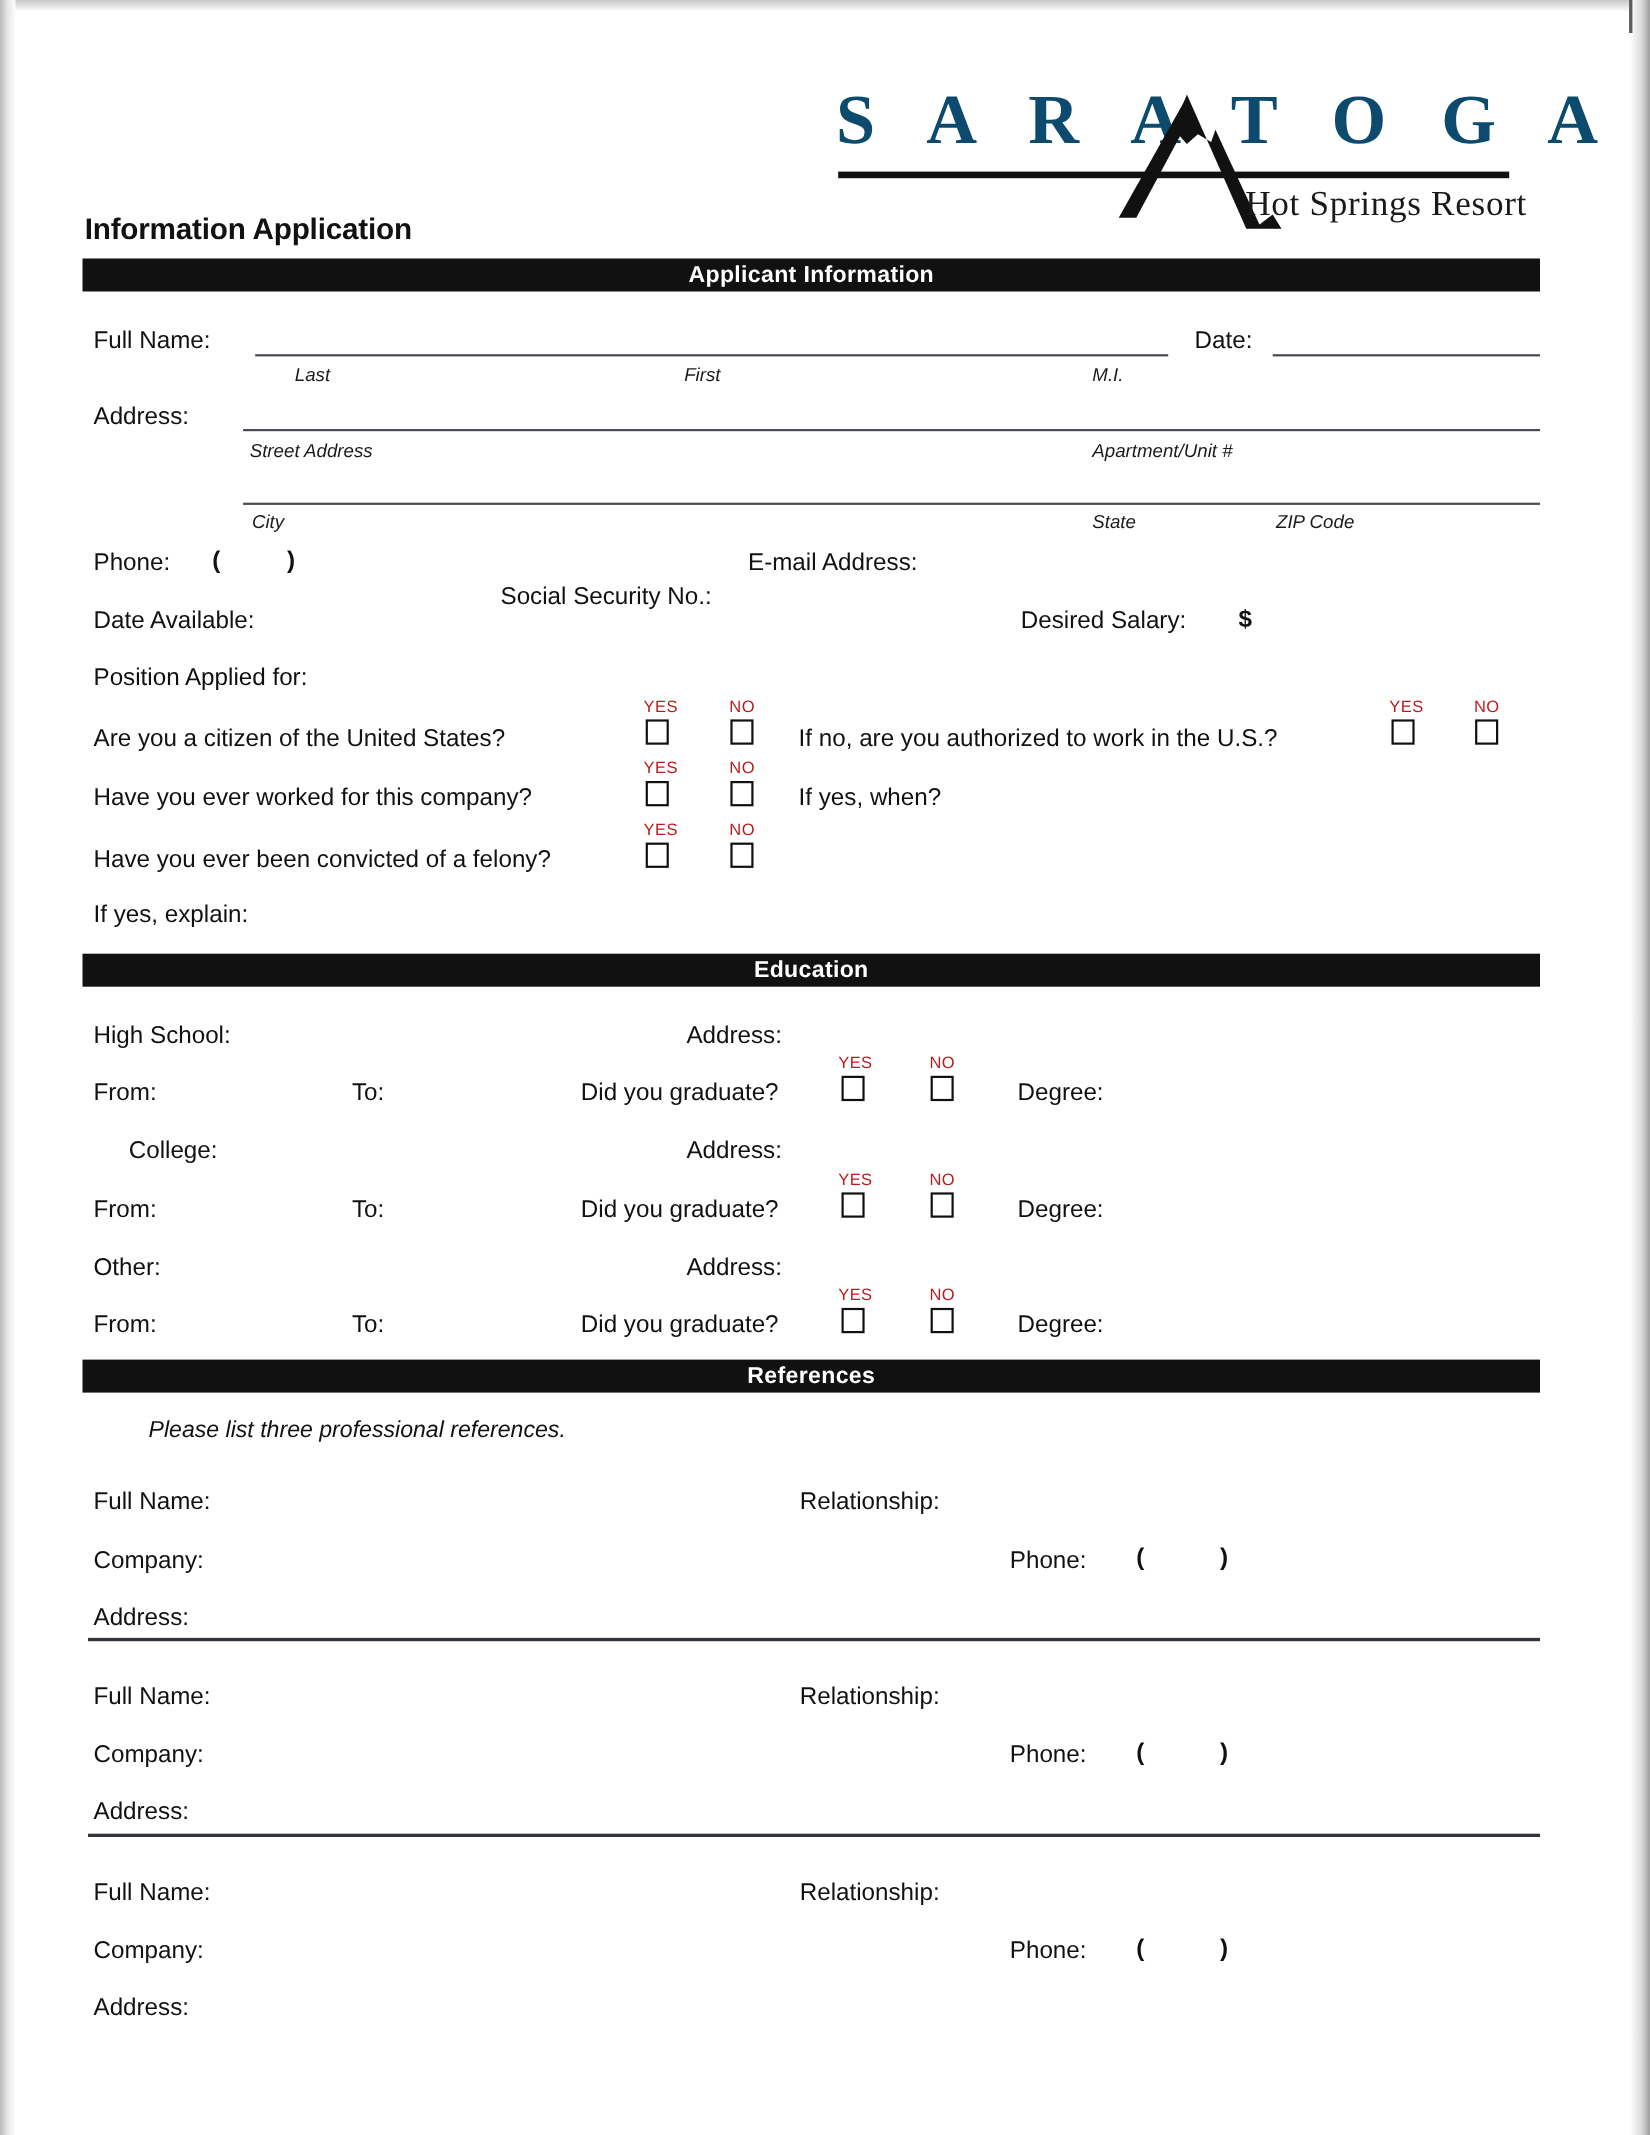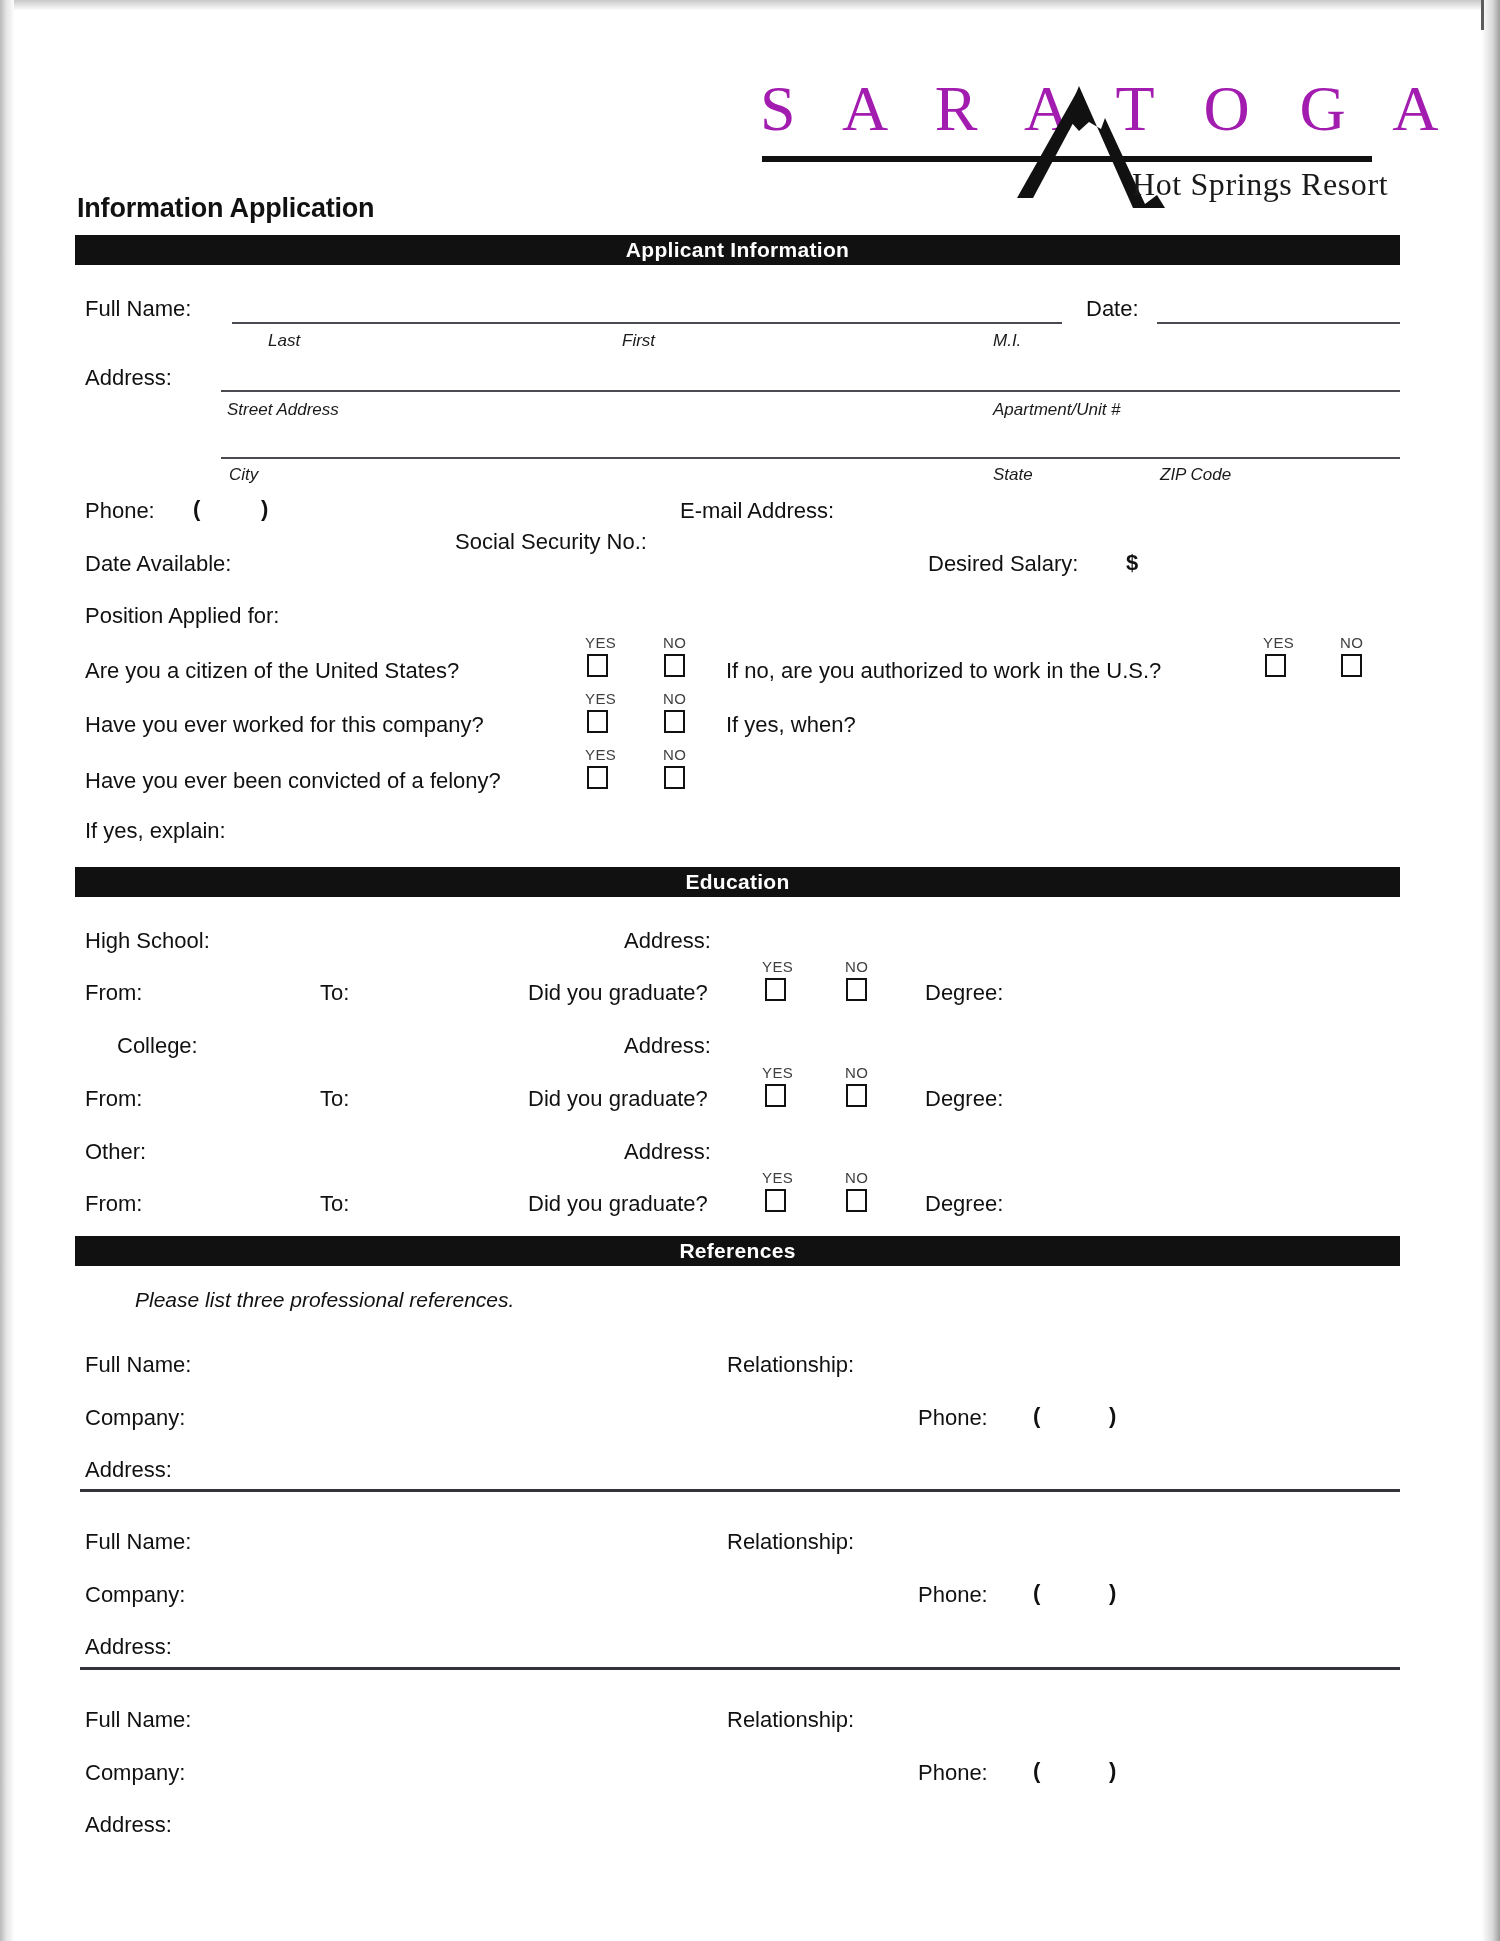--- a/index.html
+++ b/index.html
@@ -58,23 +58,23 @@
     width: 640px;
     height: 150px;
   }
   .logo-word {
     position: absolute;
     left: 0;
     top: 12px;
     width: 640px;
     font-family: "Liberation Serif", serif;
     font-size: 64px;
-    font-weight: normal;
+    font-weight: bold;
     letter-spacing: 17px;
-    color: #a21caf;
+    color: #0c4a6e;
     white-space: nowrap;
   }
   .logo-rule {
     position: absolute;
     left: 2px;
     top: 96px;
     width: 610px;
     height: 6px;
     background: #111111;
   }
@@ -162,21 +162,21 @@
     background: #33333b;
   }
 
   
   .cbgroup {
     position: absolute;
   }
   .cbcap {
     position: absolute;
     font-size: 15px;
-    color: #404040;
+    color: #b91c1c;
     letter-spacing: 0.4px;
   }
   .cbox {
     position: absolute;
     width: 21px;
     height: 23px;
     border: 2px solid #111111;
     background: #ffffff;
     box-sizing: border-box;
   }

